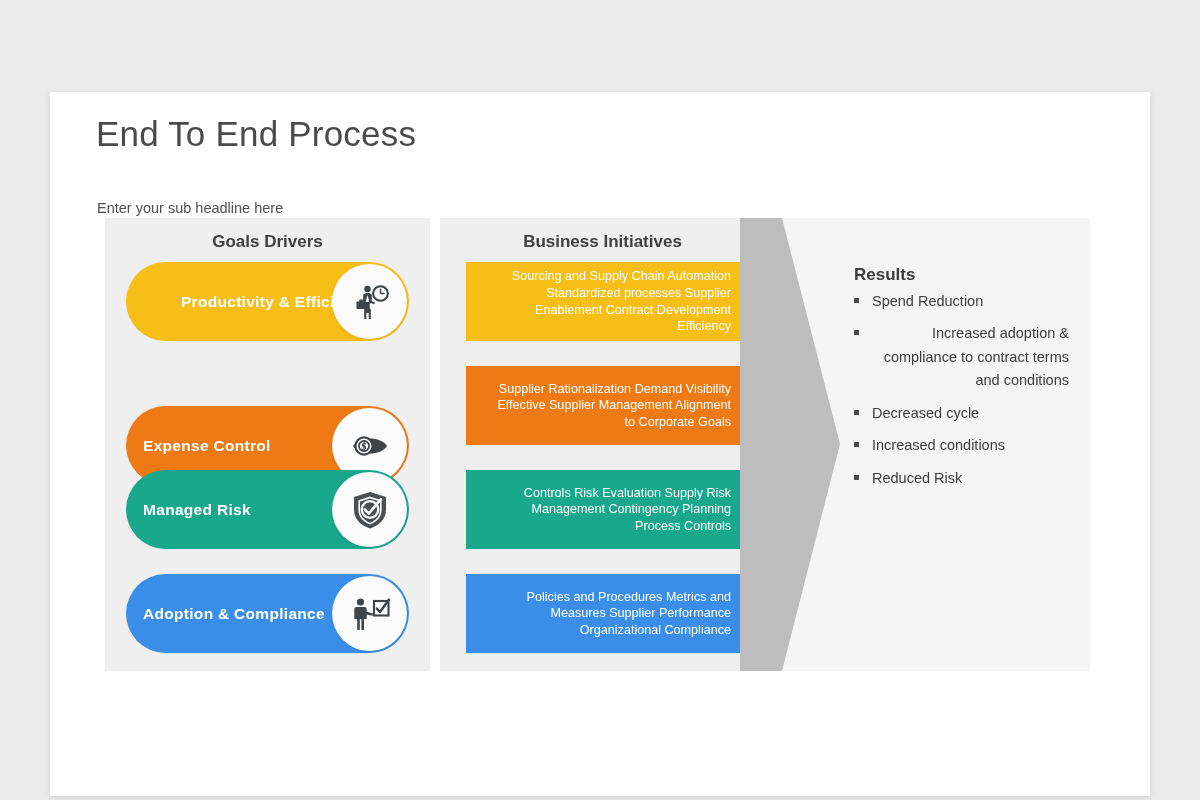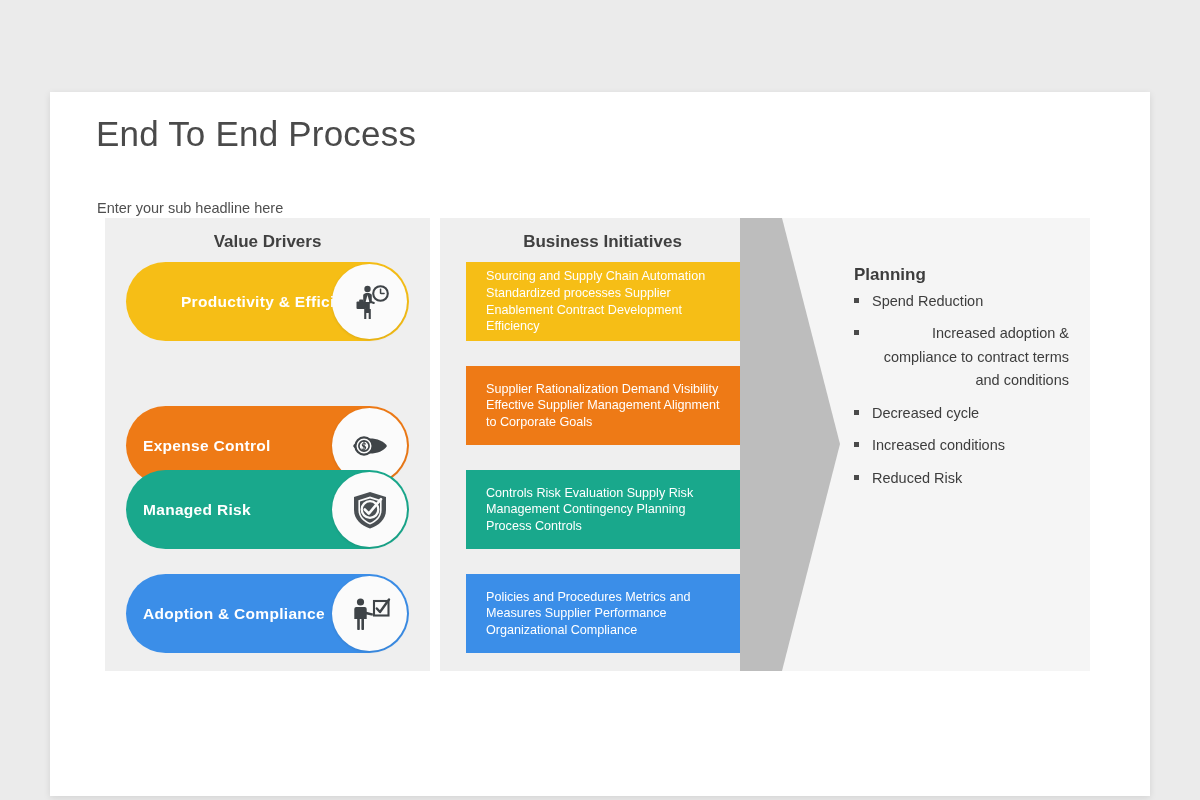--- a/index.html
+++ b/index.html
@@ -116,20 +116,21 @@
     width: 285px;
     height: 79px;
     display: flex;
     align-items: center;
   }
   .initiative-text {
     font-size: 12.6px;
     color: #ffffff;
     padding: 0 20px;
     line-height: 1.32;
+    text-align: right;
   }
   #initiative-0 { top: 44px;  }
   #initiative-1 { top: 148px; }
   #initiative-2 { top: 252px; }
   #initiative-3 { top: 356px; }
 
   
   #arrow {
     position: absolute;
     left: 690px;
@@ -176,21 +177,21 @@
 </style>
 </head>
 <body>
 
 <div id="slide">
 
   <div id="page-title">End To End Process</div>
   <div id="page-subtitle">Enter your sub headline here</div>
 
   <div class="panel" id="panel-value-drivers">
-    <div class="panel-heading">Value Drivers</div>
+    <div class="panel-heading">Goals Drivers</div>
 
     <div class="pill" id="pill-0" style="background: rgb(246, 190, 22);">
       <span class="pill-label">Productivity &amp; Efficiency</span>
       <span class="pill-iconwrap">
         <svg width="46" height="46" viewBox="0 0 46 46">
           <g fill="#3f4448">
             <circle cx="20.5" cy="10" r="3.2"></circle>
             <rect x="18.2" y="14" width="4.6" height="20" rx="1"></rect>
             <rect x="16.2" y="14.5" width="8.6" height="10" rx="2"></rect>
             <polygon points="20.5,16 18.6,23 22.4,23" fill="#fbfbfb"></polygon>
@@ -265,21 +266,21 @@
     </div>
     <div class="initiative" id="initiative-2" style="background: rgb(25, 168, 140);">
       <span class="initiative-text">Controls Risk Evaluation Supply Risk Management Contingency Planning Process Controls</span>
     </div>
     <div class="initiative" id="initiative-3" style="background: rgb(59, 142, 232);">
       <span class="initiative-text">Policies and Procedures Metrics and Measures Supplier Performance Organizational Compliance</span>
     </div>
   </div>
 
   <div class="panel" id="panel-results">
-    <div id="results-heading">Planning</div>
+    <div id="results-heading">Results</div>
     <div id="results-list">
       <div class="result-item">
         <span class="result-bullet"></span>
         <span class="result-text">Spend Reduction</span>
       </div>
       <div class="result-item">
         <span class="result-bullet"></span>
         <span class="result-text">Increased adoption &amp; compliance to contract terms and conditions</span>
       </div>
       <div class="result-item">

